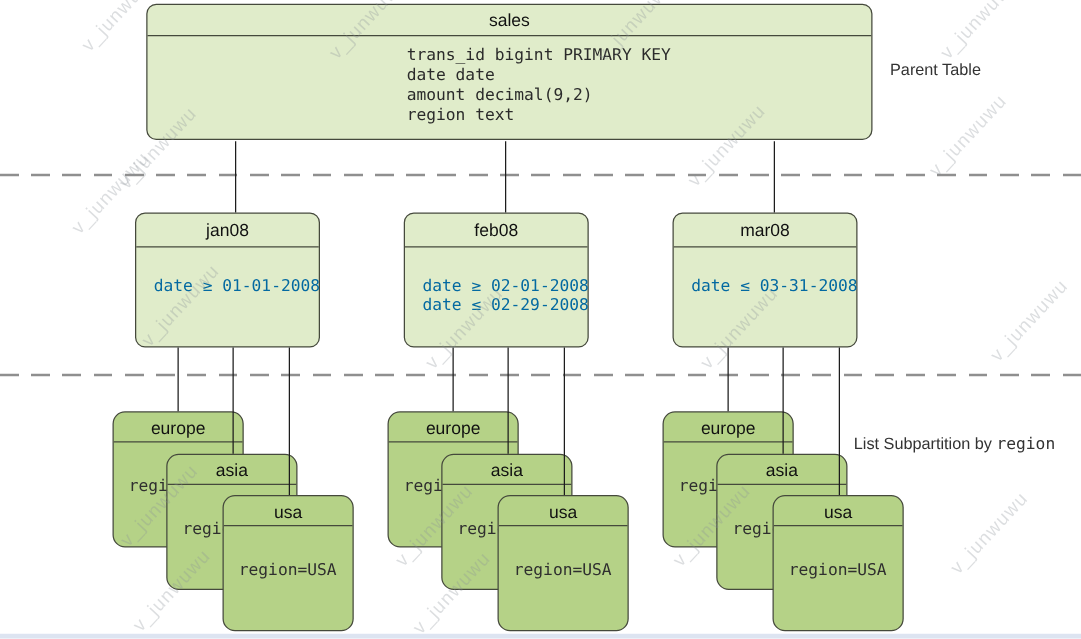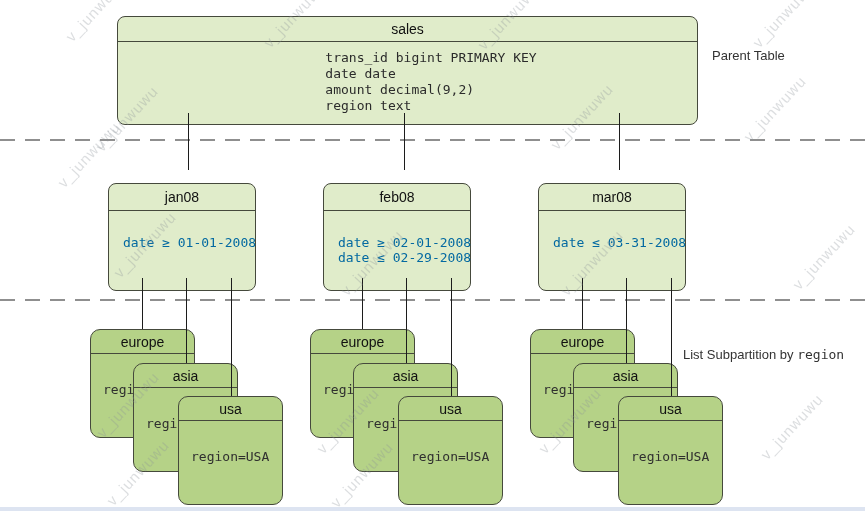--- a/index.html
+++ b/index.html
@@ -10,21 +10,21 @@
     --label_col:#333333;
     --line_col:#1c1c1c;
   }
   *{box-sizing:border-box;margin:0;padding:0;}
   body{background:#ffffff;font-family:"Liberation Sans",sans-serif;}
   .canvas{position:relative;width:865px;height:511px;background:#ffffff;overflow:hidden;}
   .mono{font-family:"DejaVu Sans Mono",monospace;}
 
   
   .tbox{position:absolute;background:var(--parent_fill);border:1px solid var(--border_col);
-        border-radius:8px;z-index:3;margin-top:13px;}
+        border-radius:8px;z-index:3;}
   .tbox .hd{display:flex;align-items:center;justify-content:center;
         border-bottom:1px solid var(--border_col);font-size:14px;color:#111;}
   .sales{left:117px;top:3px;width:581px;height:109px;}
   .sales .hd{height:25px;}
   .sales .bd{display:flex;justify-content:center;padding-top:8px;padding-left:47px;}
   .sales .bd .cols{font-family:"DejaVu Sans Mono",monospace;font-size:13px;line-height:16px;
         color:#2b2b2b;text-align:left;}
   .part{top:170px;width:148px;height:108px;}
   .part .hd{height:27px;}
   .part .bd{padding:24px 16px 0 14px;font-family:"DejaVu Sans Mono",monospace;

